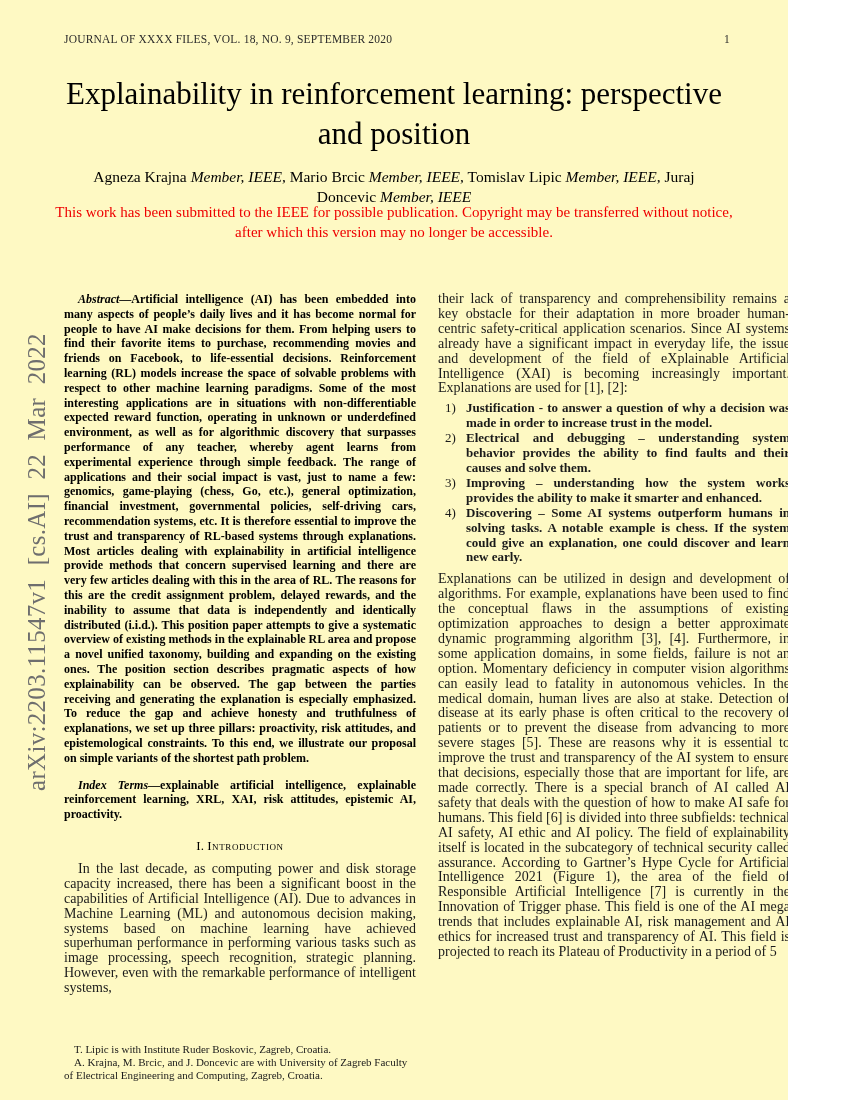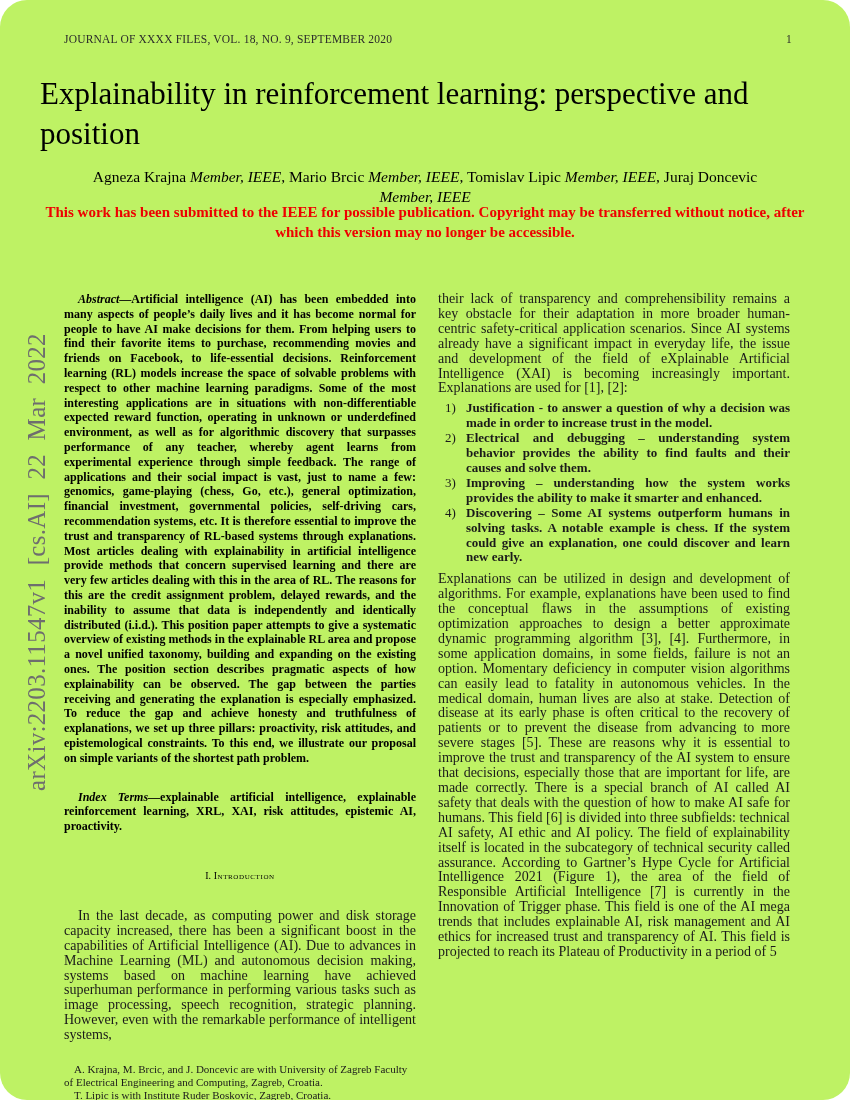--- a/index.html
+++ b/index.html
@@ -8,82 +8,82 @@
     --ink:#1a1a1a;
   }
   *{margin:0;padding:0;box-sizing:border-box;}
   html,body{background:#ffffff;}
   body{
     font-family:"Liberation Serif","DejaVu Serif",serif;
     color:var(--ink);
   }
   .page{
     position:relative;
-    width:850px;height:1100px;
-    background:#bef264;
+    width:788px;height:1100px;
+    background:#fef9c3;
     overflow:hidden;
-    border-radius:27px;
   }
   
   .running-header{
     position:absolute;top:33px;left:64px;right:58px;
     display:flex;justify-content:space-between;
     font-size:11.5px;letter-spacing:0.2px;color:#2b2b2b;
     font-family:"Liberation Serif",serif;
   }
   
   .title{
     position:absolute;top:74px;left:40px;right:40px;
+    text-align:center;
     font-size:31px;font-weight:400;line-height:40px;
     color:#000;
   }
   .authors{
     position:absolute;top:167px;left:70px;right:70px;
     text-align:center;
     font-size:15.5px;line-height:19.5px;color:#000;
   }
   .authors .role{font-style:italic;}
   .notice{
     position:absolute;top:203px;left:40px;right:40px;
     text-align:center;
     color:var(--notice_red);
-    font-weight:700;font-size:15px;line-height:19.5px;
+    font-weight:400;font-size:15px;line-height:19.5px;
   }
   
   .watermark{
     position:absolute;top:562px;left:37px;
     transform:translate(-50%,-50%) rotate(-90deg);
     white-space:nowrap;
     font-size:25px;color:var(--watermark_gray);
     word-spacing:7px;letter-spacing:0.3px;
     font-family:"Liberation Serif",serif;
   }
   
   .columns{
     position:absolute;top:292px;left:64px;
     width:726px;height:790px;
     display:flex;gap:22px;
   }
   .col{width:352px;display:flex;flex-direction:column;}
-  .col.left{height:790px;gap:20px;}
+  .col.left{height:790px;}
   p.body{
     font-size:14px;line-height:14.9px;
     text-align:justify;color:var(--ink);
   }
   p.indent{text-indent:14px;}
   .abstract, .index-terms{
     font-size:12px;line-height:14.8px;font-weight:700;
     text-align:justify;text-indent:14px;color:#000;
   }
   .lead-in{font-style:italic;font-weight:700;}
-  .index-terms{margin-top:4px;}
+  .index-terms{margin-top:12px;}
   .section-heading{
     margin-top:16px;margin-bottom:8px;
     text-align:center;
-    font-size:10px;font-weight:400;color:#000;
+    font-size:13px;font-weight:400;color:#000;
   }
   .section-heading .sc{font-variant:small-caps;letter-spacing:0.6px;}
   .footnotes{
     margin-top:auto;
     font-size:11px;line-height:13px;color:var(--ink);
   }
   .footnotes p{text-indent:10px;}
   
   .num-list{margin:5px 0 7px 0;}
   .list-item{
@@ -117,22 +117,22 @@
     <div class="col left">
       <p class="abstract"><span class="lead-in"><span>Abstract</span></span><span>—</span><span>Artificial intelligence (AI) has been embedded into many aspects of people’s daily lives and it has become normal for people to have AI make decisions for them. From helping users to find their favorite items to purchase, recommending movies and friends on Facebook, to life-essential decisions. Reinforcement learning (RL) models increase the space of solvable problems with respect to other machine learning paradigms. Some of the most interesting applications are in situations with non-differentiable expected reward function, operating in unknown or underdefined environment, as well as for algorithmic discovery that surpasses performance of any teacher, whereby agent learns from experimental experience through simple feedback. The range of applications and their social impact is vast, just to name a few: genomics, game-playing (chess, Go, etc.), general optimization, financial investment, governmental policies, self-driving cars, recommendation systems, etc. It is therefore essential to improve the trust and transparency of RL-based systems through explanations. Most articles dealing with explainability in artificial intelligence provide methods that concern supervised learning and there are very few articles dealing with this in the area of RL. The reasons for this are the credit assignment problem, delayed rewards, and the inability to assume that data is independently and identically distributed (i.i.d.). This position paper attempts to give a systematic overview of existing methods in the explainable RL area and propose a novel unified taxonomy, building and expanding on the existing ones. The position section describes pragmatic aspects of how explainability can be observed. The gap between the parties receiving and generating the explanation is especially emphasized. To reduce the gap and achieve honesty and truthfulness of explanations, we set up three pillars: proactivity, risk attitudes, and epistemological constraints. To this end, we illustrate our proposal on simple variants of the shortest path problem.</span></p>
 
       <p class="index-terms"><span class="lead-in"><span>Index Terms</span></span><span>—</span><span>explainable artificial intelligence, explainable reinforcement learning, XRL, XAI, risk attitudes, epistemic AI, proactivity.</span></p>
 
       <h2 class="section-heading"><span>I.</span>&nbsp;<span class="sc">Introduction</span></h2>
 
       <p class="body indent">In the last decade, as computing power and disk storage capacity increased, there has been a significant boost in the capabilities of Artificial Intelligence (AI). Due to advances in Machine Learning (ML) and autonomous decision making, systems based on machine learning have achieved superhuman performance in performing various tasks such as image processing, speech recognition, strategic planning. However, even with the remarkable performance of intelligent systems,</p>
 
       <div class="footnotes">
+        <p>T. Lipic is with Institute Ruder Boskovic, Zagreb, Croatia.</p>
         <p>A. Krajna, M. Brcic, and J. Doncevic are with University of Zagreb Faculty of Electrical Engineering and Computing, Zagreb, Croatia.</p>
-        <p>T. Lipic is with Institute Ruder Boskovic, Zagreb, Croatia.</p>
       </div>
     </div>
 
     <div class="col right">
       <p class="body">their lack of transparency and comprehensibility remains a key obstacle for their adaptation in more broader human-centric safety-critical application scenarios. Since AI systems already have a significant impact in everyday life, the issue and development of the field of eXplainable Artificial Intelligence (XAI) is becoming increasingly important. Explanations are used for [1], [2]:</p>
 
       <div class="num-list">
         <div class="list-item">
           <span class="num">1)</span>
           <span class="txt">Justification - to answer a question of why a decision was made in order to increase trust in the model.</span>

